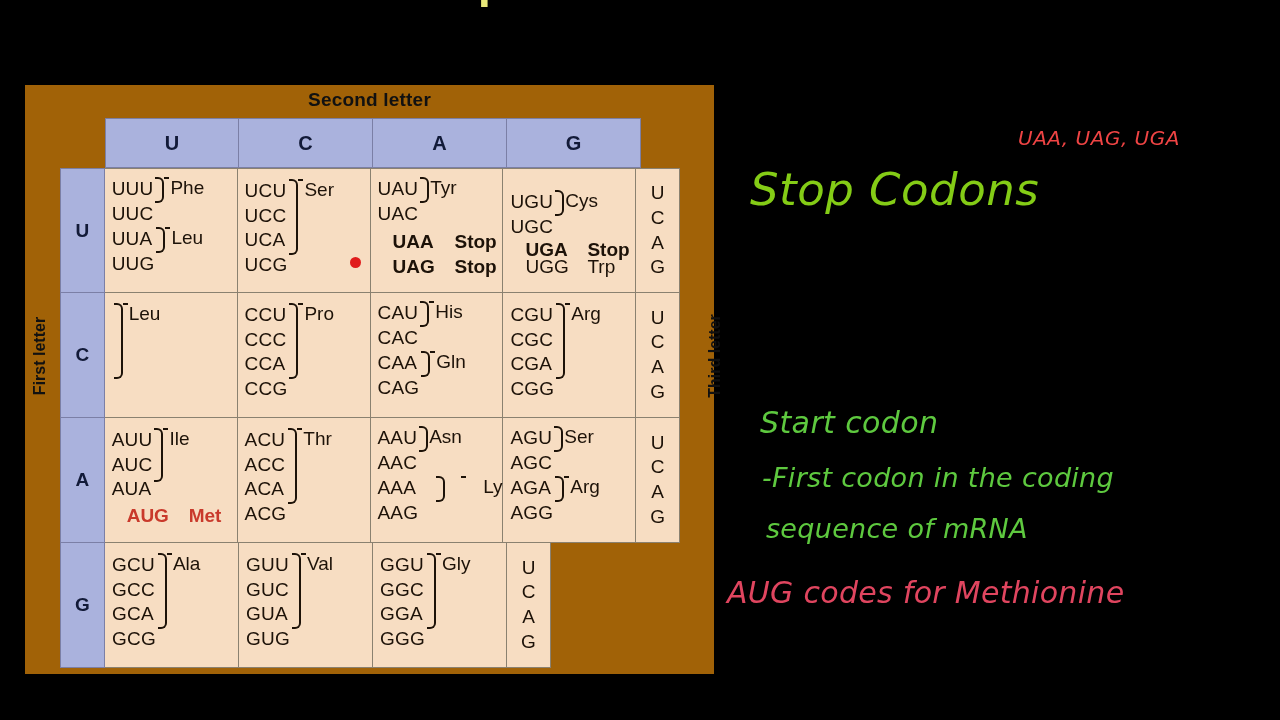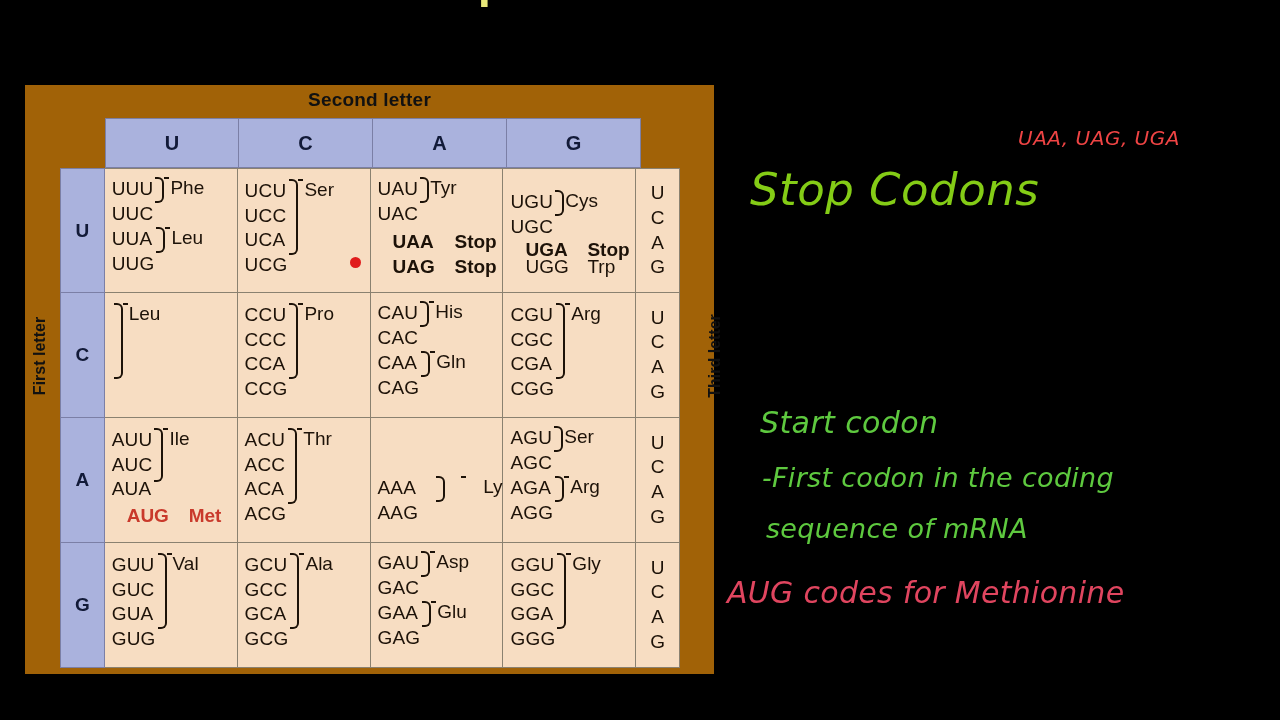--- a/index.html
+++ b/index.html
@@ -467,20 +467,28 @@
             <span>ACA</span>
             <span>ACG</span>
           </div>
           <div class="brace brace-4"></div>
           <div class="tick"></div>
           <div class="aa">Thr</div>
         </div>
       </div>
 
       <div class="codon-cell">
+        <div class="grp" style="top:8px;">
+          <div class="codons">
+            <span>AAU</span>
+            <span>AAC</span>
+          </div>
+          <div class="brace brace-2"></div>
+          <div class="aa">Asn</div>
+        </div>
         <div class="grp" style="top:58px;gap:16px;">
           <div class="codons">
             <span>AAA</span>
             <span>AAG</span>
           </div>
           <div class="brace brace-2"></div>
           <div class="tick"></div>
           <div class="aa">Lys</div>
         </div>
       </div>
@@ -512,65 +520,45 @@
         <span>G</span>
       </div>
     </div>
 
     <div class="body-row">
       <div class="rowlabel">G</div>
 
       <div class="codon-cell">
         <div class="grp" style="top:10px;">
           <div class="codons">
+            <span>GCU</span>
+            <span>GCC</span>
+            <span>GCA</span>
+            <span>GCG</span>
+          </div>
+          <div class="brace brace-4"></div>
+          <div class="tick"></div>
+          <div class="aa">Ala</div>
+        </div>
+      </div>
+
+      <div class="codon-cell">
+        <div class="grp" style="top:10px;">
+          <div class="codons">
             <span>GUU</span>
             <span>GUC</span>
             <span>GUA</span>
             <span>GUG</span>
           </div>
           <div class="brace brace-4"></div>
           <div class="tick"></div>
           <div class="aa">Val</div>
         </div>
       </div>
 
-      <div class="codon-cell">
-        <div class="grp" style="top:10px;">
-          <div class="codons">
-            <span>GCU</span>
-            <span>GCC</span>
-            <span>GCA</span>
-            <span>GCG</span>
-          </div>
-          <div class="brace brace-4"></div>
-          <div class="tick"></div>
-          <div class="aa">Ala</div>
-        </div>
-      </div>
-
-      <div class="codon-cell">
-        <div class="grp" style="top:8px;">
-          <div class="codons">
-            <span>GAU</span>
-            <span>GAC</span>
-          </div>
-          <div class="brace brace-2"></div>
-          <div class="tick"></div>
-          <div class="aa">Asp</div>
-        </div>
-        <div class="grp" style="top:58px;">
-          <div class="codons">
-            <span>GAA</span>
-            <span>GAG</span>
-          </div>
-          <div class="brace brace-2"></div>
-          <div class="tick"></div>
-          <div class="aa">Glu</div>
-        </div>
-      </div>
 
       <div class="codon-cell">
         <div class="grp" style="top:10px;">
           <div class="codons">
             <span>GGU</span>
             <span>GGC</span>
             <span>GGA</span>
             <span>GGG</span>
           </div>
           <div class="brace brace-4"></div>

